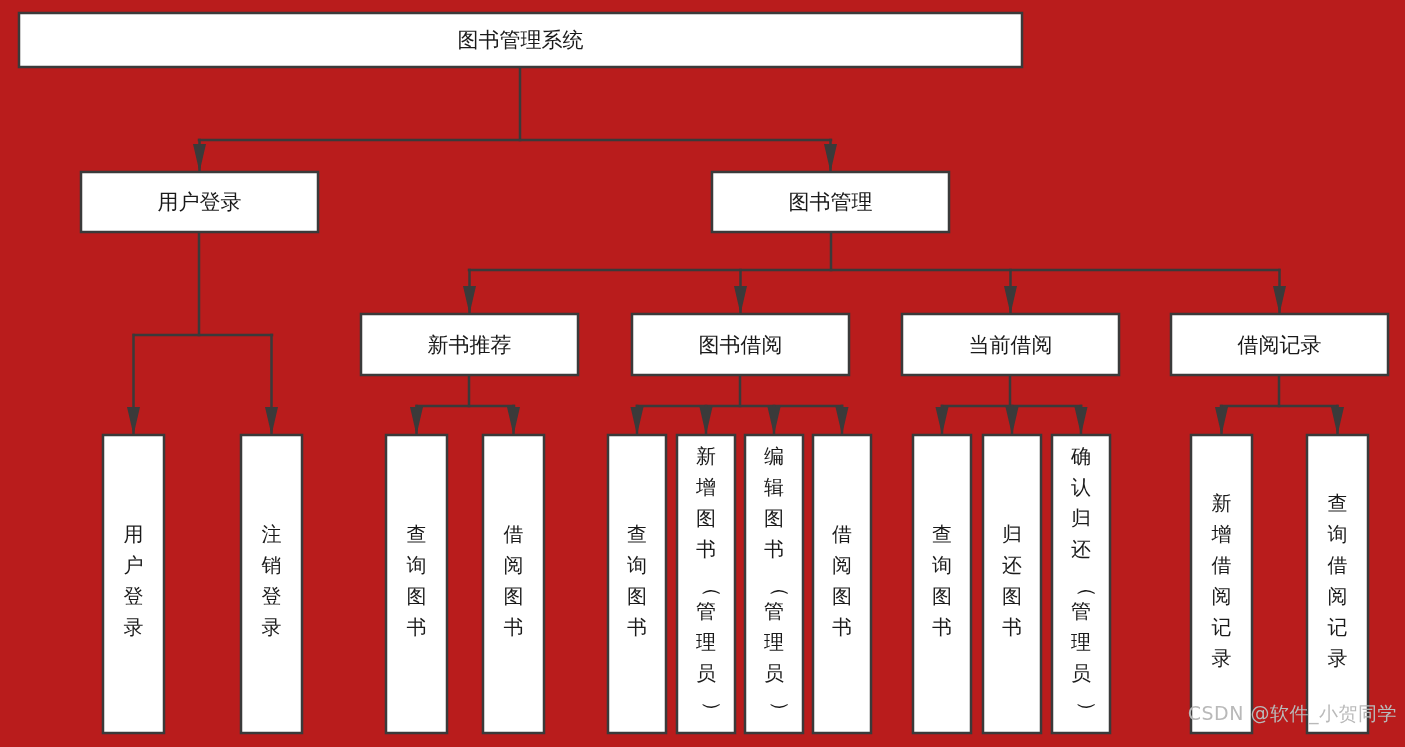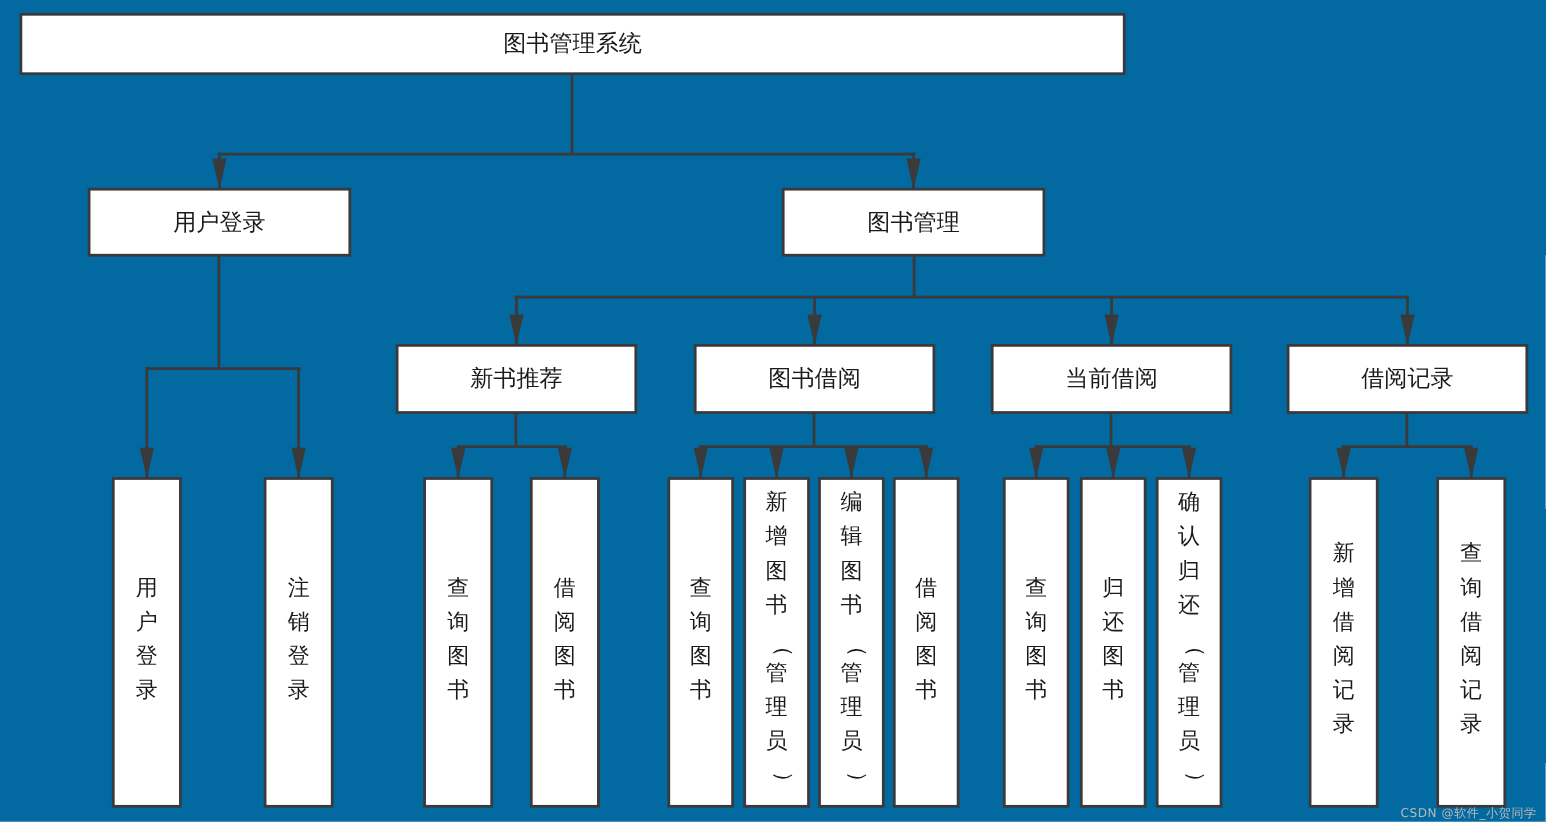--- a/index.html
+++ b/index.html
@@ -11,21 +11,21 @@
     width: 1405px;
     height: 747px;
     font-family: "DejaVu Sans", "Liberation Sans", sans-serif;
     overflow: hidden;
     position: relative;
   }
   #diagram-root {
     position: relative;
     width: 1405px;
     height: 747px;
-    background: #0369a1;
+    background: #b91c1c;
   }
   svg.diagram-canvas {
     position: absolute;
     left: 0;
     top: 0;
     width: 1405px;
     height: 747px;
   }
   .node-box {
     fill: #ffffff;
@@ -51,23 +51,23 @@
   }
   .node-label-vertical {
     fill: #1a1a1a;
     font-family: "DejaVu Sans", "Liberation Sans", sans-serif;
     font-size: 20px;
     text-anchor: middle;
   }
   .watermark-text {
     position: absolute;
     right: 8px;
-    bottom: 0;
-    font-family: "DejaVu Sans", "Liberation Sans", sans-serif;
-    font-size: 11px;
+    bottom: 20px;
+    font-family: "DejaVu Sans", "Liberation Sans", sans-serif;
+    font-size: 19px;
     color: #b9b9b9;
     white-space: nowrap;
     letter-spacing: 0.5px;
     pointer-events: none;
     margin-left: 48px;
   }
 </style>
 </head>
 <body>
 

